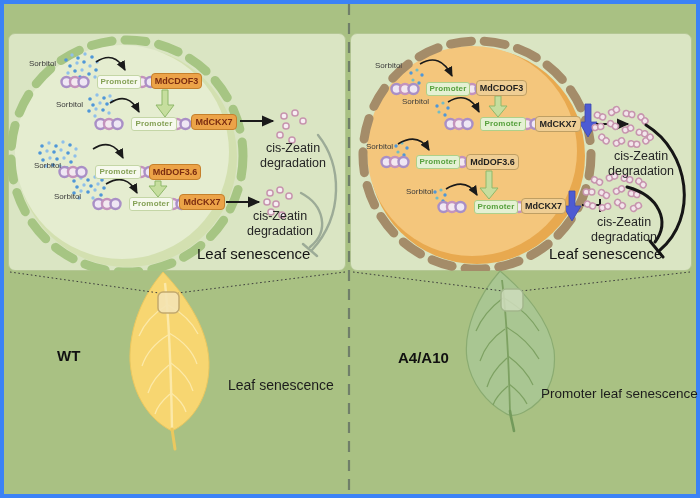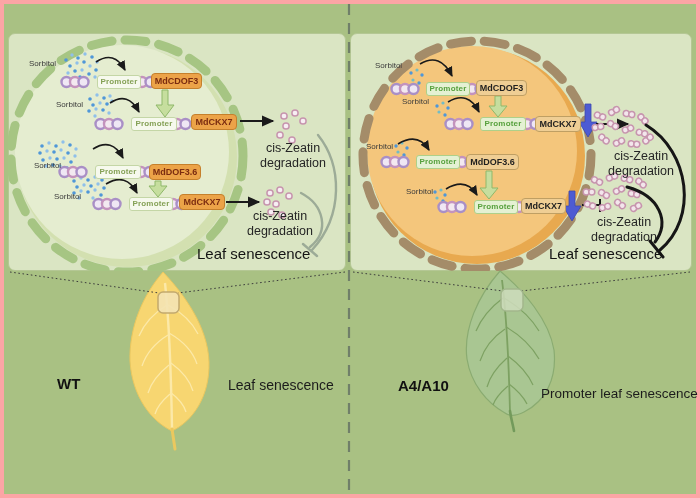--- a/index.html
+++ b/index.html
@@ -1,36 +1,36 @@
 <!DOCTYPE html>
 <html><head>
 <meta charset="utf-8">
 <style>
   html,body{margin:0;padding:0;background:#ffffff;}
-  #fig{position:relative;width:700px;height:498px;background:#fca5a5;overflow:hidden;
+  #fig{position:relative;width:700px;height:498px;background:#3b82f6;overflow:hidden;
        font-family:"Liberation Sans", sans-serif;}
   #bg-band{position:absolute;left:4px;top:4px;width:692px;height:490px;background:#a9c183;}
   .panel{position:absolute;top:33px;height:238px;background:#dae5c3;border:1.5px solid #b4c794;
          border-radius:7px;box-sizing:border-box;}
   #panel-left{left:8px;width:338px;}
   #panel-right{left:350px;width:342px;}
   #gfx{position:absolute;left:0;top:0;z-index:2;}
   .txt{position:absolute;z-index:3;color:#1e1e1e;}
   .sorb{font-size:8px;color:#3a3a3a;}
   .promoter{box-sizing:border-box;height:14px;border-radius:3px;font-size:8px;font-weight:bold;
             text-align:center;line-height:12px;letter-spacing:.2px;margin-left:10px;}
   .promoter.wt{background:#f6f9ed;border:1px solid #c4d6a6;color:#85a156;}
   .promoter.tg{background:#e4f1d3;border:1px solid #aed089;color:#57a13e;}
   .gene{box-sizing:border-box;height:16px;border-radius:4px;font-size:9px;font-weight:bold;
         text-align:center;line-height:14px;}
   .gene.wt{background:#eca348;border:1px solid #c5802c;color:#7b2c10;}
   .gene.tg{background:#efce94;border:1px solid #bf9f63;color:#1f1f1f;}
   .cz{width:88px;text-align:center;font-size:12.5px;line-height:1.18;color:#252525;}
   .sen{font-size:15px;color:#141414;}
-  .genotype{font-size:15px;font-weight:bold;color:#111;margin-top:28px;}
+  .genotype{font-size:15px;font-weight:bold;color:#111;}
   .caption{font-size:14px;color:#1c1c1c;}
   .caption.small{font-size:13.5px;white-space:nowrap;}
 </style>
 </head>
 <body>
 
 <div id="fig">
   <div id="bg-band"></div>
   <div id="panel-left" class="panel"></div>
   <div id="panel-right" class="panel"></div>

